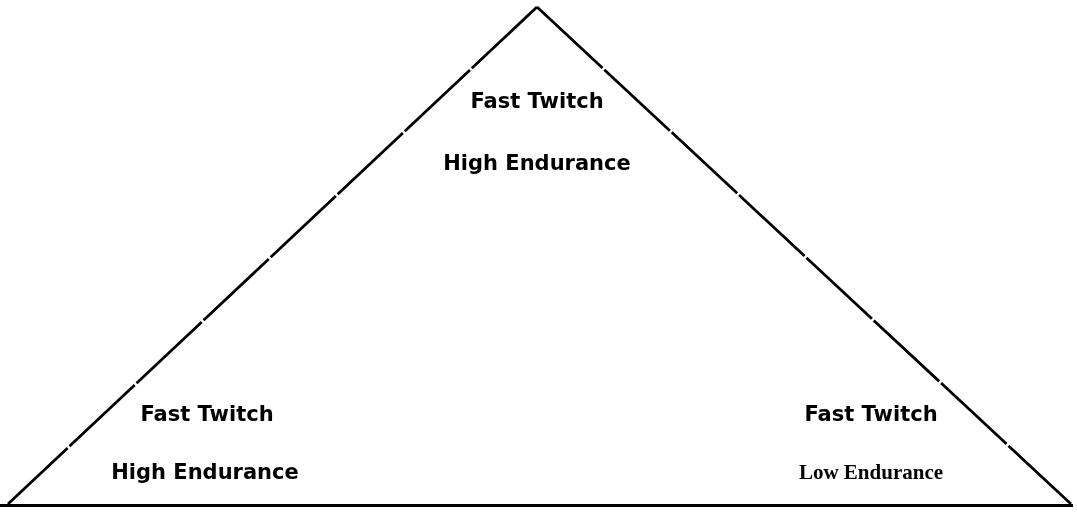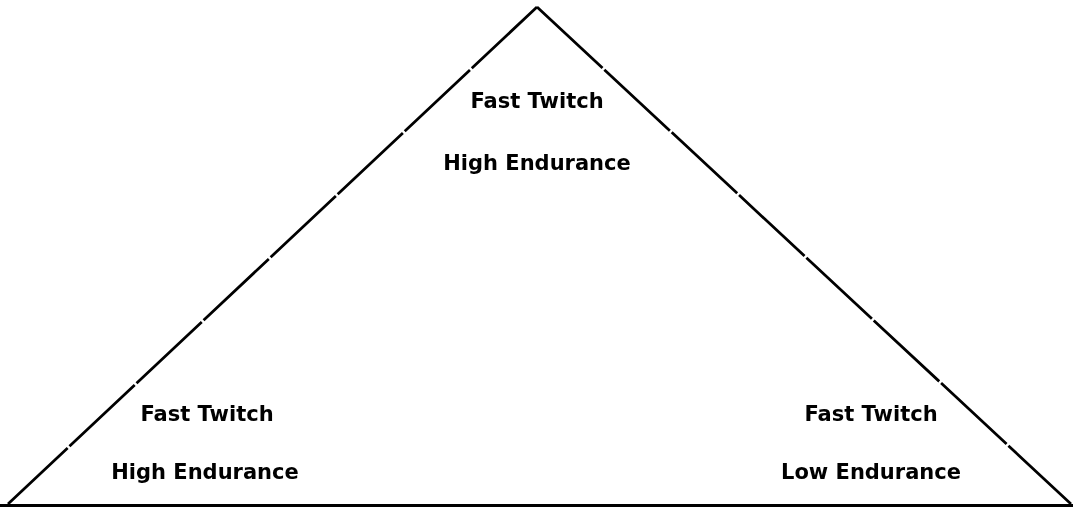--- a/index.html
+++ b/index.html
@@ -57,15 +57,15 @@
   <div class="lbl" style="left:537px; top:101px;">Fast Twitch</div>
 
   <div class="lbl" style="left:537px; top:163px;">High Endurance</div>
 
   <div class="lbl" style="left:207px; top:414px;">Fast Twitch</div>
 
   <div class="lbl" style="left:205px; top:472px;">High Endurance</div>
 
   <div class="lbl" style="left:871px; top:414px;">Fast Twitch</div>
 
-  <div class="lbl" style="left:871px; top:472px;">Low Endurance</div>
+  <div class="lbl" style="left:871px; top:472px;font-family:Liberation Serif, serif;">Low Endurance</div>
 
 </div>
 
 </body></html>

